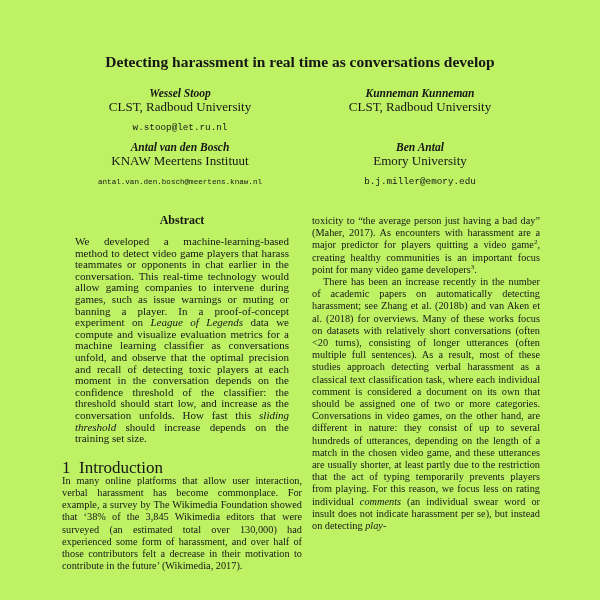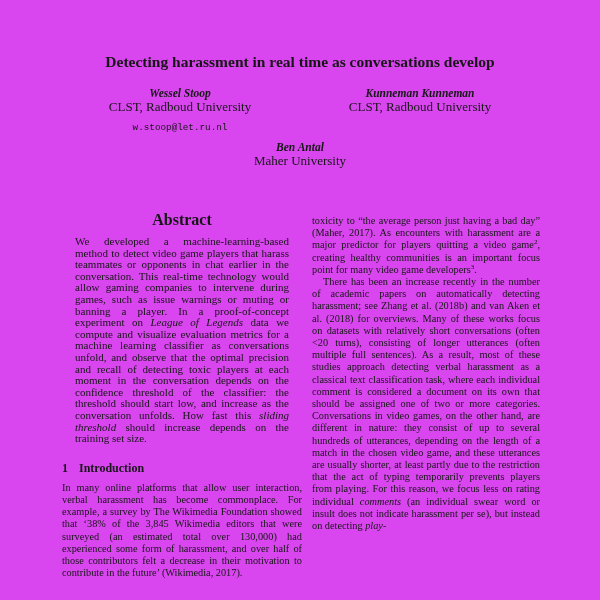--- a/index.html
+++ b/index.html
@@ -1,18 +1,18 @@
 <!DOCTYPE html>
 <html><head>
 <meta charset="utf-8">
 <style>
   html, body { margin:0; padding:0; background:#ffffff; }
   .page {
     position:relative; width:600px; height:600px;
-    background:#d946ef; overflow:hidden;
+    background:#bef264; overflow:hidden;
     font-family:"Liberation Serif","DejaVu Serif",serif;
     color:#161616;
   }
   .title {
     position:absolute; top:52px; left:60px; width:480px; margin:0;
     text-align:center; font-size:15.5px; font-weight:bold; line-height:19px;
   }
   .authors { position:absolute; left:60px; width:480px; display:flex; }
   .authors-row1 { top:87px; }
   .authors-row2 { top:141px; }
@@ -21,36 +21,36 @@
   .author-affil { font-size:13px; line-height:13px; }
   .author-email {
     font-family:"Liberation Mono","DejaVu Sans Mono",monospace;
     font-size:9.3px; line-height:12px; margin-top:9px; white-space:nowrap;
   }
   .author-email.small { font-size:7.6px; }
   .col { position:absolute; top:211px; height:389px; overflow:hidden; }
   .col-left  { left:62px;  width:240px; }
   .col-right { left:312px; width:228px; }
   .abstract-heading {
-    text-align:center; font-weight:bold; font-size:16px;
+    text-align:center; font-weight:bold; font-size:12px;
     margin:2px 0 0 0; line-height:14px;
   }
   .abstract-body {
     margin:9px 13px 16px 13px; font-size:11px; line-height:11.6px;
     text-align:justify;
   }
   .section-heading {
-    margin:9px 0 0 0; font-size:12px; font-weight:bold; line-height:14px;
+    margin:9px 0 0 0; font-size:17px; font-weight:normal; line-height:14px;
     text-align:left;
   }
   .section-number { display:inline-block; min-width:17px; }
   .body-par {
     margin:0; font-size:10.3px; line-height:12.2px; text-align:justify;
   }
-  .col-left .body-par { margin-top:7px; }
+  .col-left .body-par { }
   .col-right .body-par.first { margin-top:4px; }
   .body-par.indented { text-indent:11px; }
   .it { font-style:italic; }
   sup.fn { font-size:7px; line-height:0; vertical-align:super; }
 </style>
 </head>
 <body>
 
 <div class="page">
 
@@ -63,22 +63,28 @@
       <div class="author-email">w.stoop@let.ru.nl</div>
     </div>
     <div class="author">
       <div class="author-name">Kunneman Kunneman</div>
       <div class="author-affil">CLST, Radboud University</div>
     </div>
   </div>
 
   <div class="authors authors-row2">
     <div class="author">
+      <div class="author-name">Antal van den Bosch</div>
+      <div class="author-affil">KNAW Meertens Instituut</div>
+      <div class="author-email small">antal.van.den.bosch@meertens.knaw.nl</div>
+    </div>
+    <div class="author">
       <div class="author-name">Ben Antal</div>
-      <div class="author-affil">Maher University</div>
+      <div class="author-affil">Emory University</div>
+      <div class="author-email">b.j.miller@emory.edu</div>
     </div>
   </div>
 
   <div class="col col-left">
     <div class="abstract-heading">Abstract</div>
     <p class="abstract-body"><span>We developed a machine-learning-based method to detect video game players that harass teammates or opponents in chat earlier in the conversation. This real-time technology would allow gaming companies to intervene during games, such as issue warnings or muting or banning a player. In a proof-of-concept experiment on </span><span class="it">League of Legends</span><span> data we compute and visualize evaluation metrics for a machine learning classifier as conversations unfold, and observe that the optimal precision and recall of detecting toxic players at each moment in the conversation depends on the confidence threshold of the classifier: the threshold should start low, and increase as the conversation unfolds. How fast this </span><span class="it">sliding threshold</span><span> should increase depends on the training set size.</span></p>
 
     <h2 class="section-heading"><span class="section-number">1</span><span>Introduction</span></h2>
 
     <p class="body-par"><span>In many online platforms that allow user interaction, verbal harassment has become commonplace. For example, a survey by The Wikimedia Foundation showed that ‘38% of the 3,845 Wikimedia editors that were surveyed (an estimated total over 130,000) had experienced some form of harassment, and over half of those contributors felt a decrease in their motivation to contribute in the future’ (Wikimedia, 2017).</span></p>

